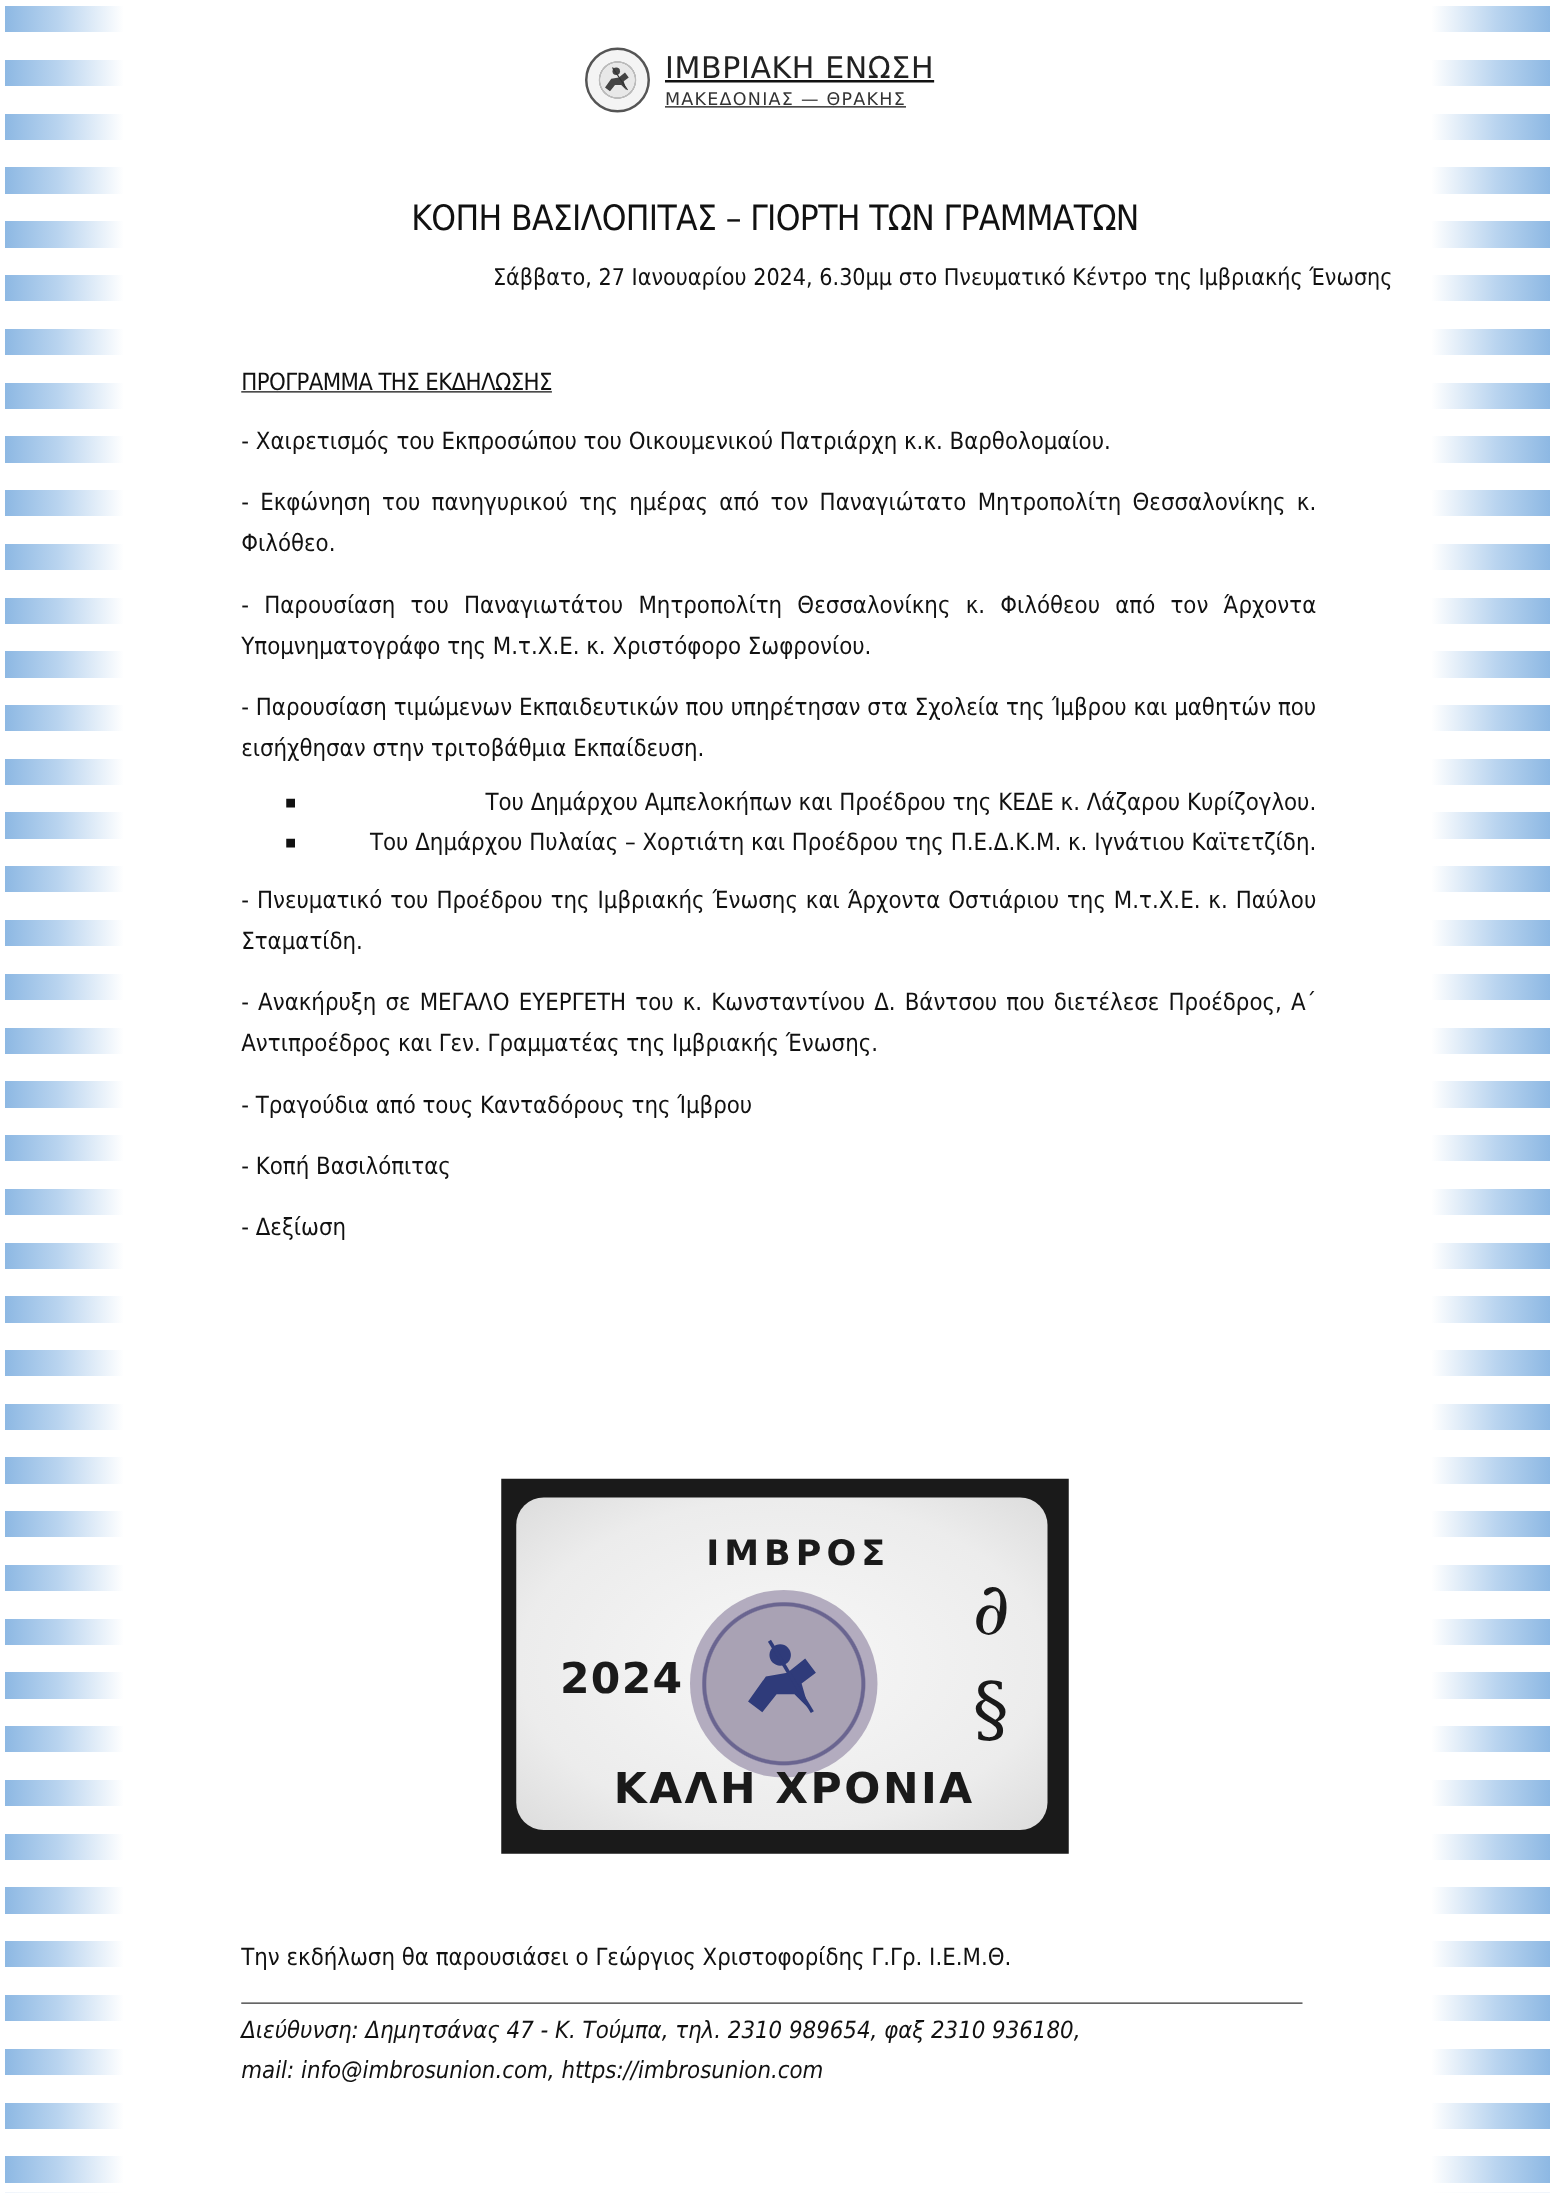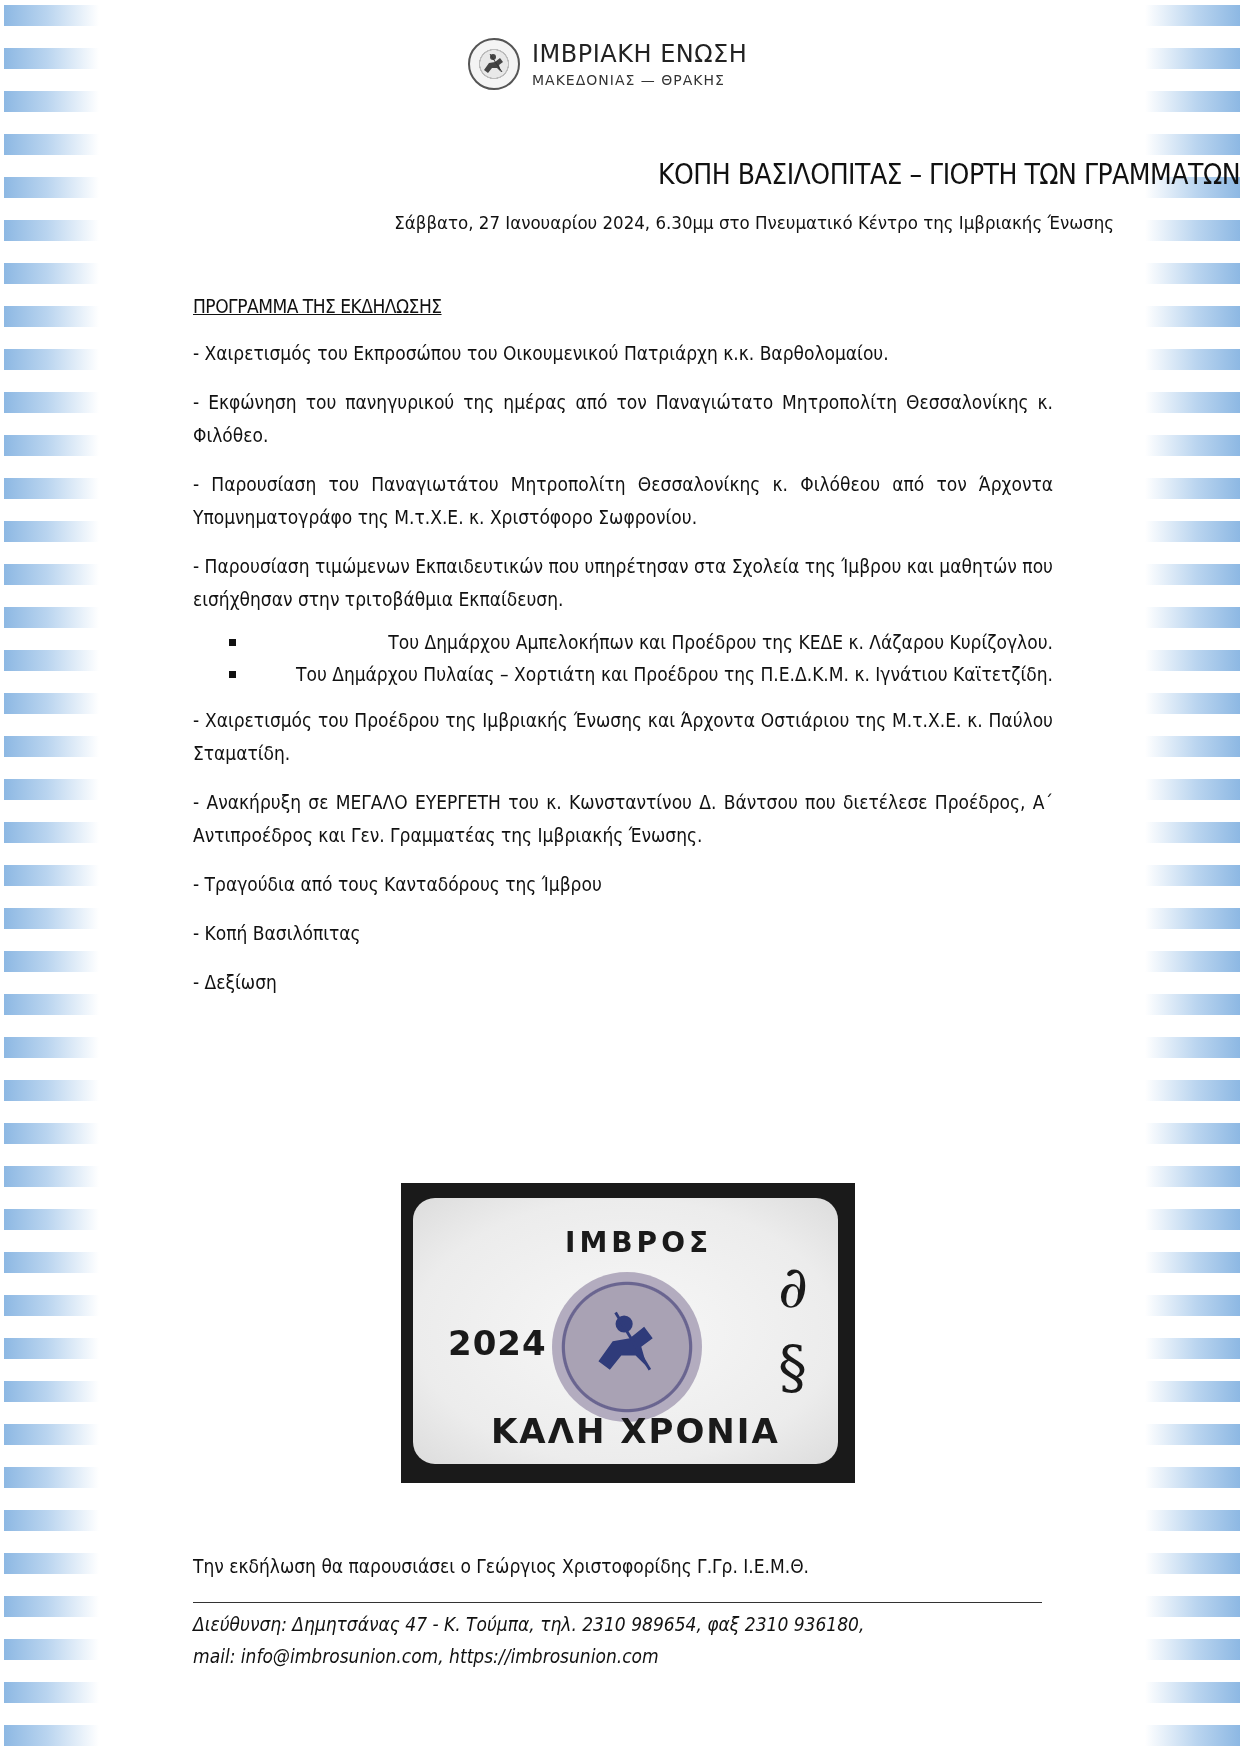--- a/index.html
+++ b/index.html
@@ -32,26 +32,26 @@
   .header {
     position: absolute; top: 34px; left: 468px; height: 60px;
     display: flex; align-items: center;
   }
   .seal {
     width: 52px; height: 52px; border-radius: 50%;
     border: 2px solid #555; position: relative; box-sizing: border-box;
     background: radial-gradient(circle, #e8e8e8 0 40%, #bbb 41% 44%, #f4f4f4 45% 100%);
   }
   .seal svg { position: absolute; left: 10px; top: 10px; }
-  .org-text { margin-left: 12px; }
+  .org-text { margin-left: 12px; text-decoration: underline; }
   .org-name { font-family: "DejaVu Sans", sans-serif; font-size: 24px; letter-spacing: 0.5px; color: #222; line-height: 28px; }
   .org-sub { font-family: "DejaVu Sans", sans-serif; font-size: 14px; letter-spacing: 1px; color: #333; margin-top: 4px; }
 
   .title {
-    position: absolute; top: 158px; left: 0; width: 1240px; text-align: right;
+    position: absolute; top: 158px; left: 0; width: 1240px; text-align: center;
     font-size: 28px; letter-spacing: -0.5px;
   }
   .subtitle {
     position: absolute; top: 212px; left: 0; width: 1114px; text-align: right;
     font-size: 18.5px;
   }
 
   .content {
     position: absolute; top: 290px; left: 193px; width: 860px;
     font-size: 19px; line-height: 33px;
@@ -122,21 +122,21 @@
 <div class="content">
   <div class="section-heading">ΠΡΟΓΡΑΜΜΑ ΤΗΣ ΕΚΔΗΛΩΣΗΣ</div>
   <div class="item">-  Χαιρετισμός του Εκπροσώπου του Οικουμενικού Πατριάρχη κ.κ. Βαρθολομαίου.</div>
   <div class="item">-   Εκφώνηση του πανηγυρικού της ημέρας από τον  Παναγιώτατο Μητροπολίτη Θεσσαλονίκης κ. Φιλόθεο.</div>
   <div class="item">-   Παρουσίαση του Παναγιωτάτου Μητροπολίτη Θεσσαλονίκης κ. Φιλόθεου από τον Άρχοντα Υπομνηματογράφο της Μ.τ.Χ.Ε. κ. Χριστόφορο Σωφρονίου.</div>
   <div class="item">-  Παρουσίαση τιμώμενων Εκπαιδευτικών που υπηρέτησαν στα Σχολεία της Ίμβρου και μαθητών που εισήχθησαν στην τριτοβάθμια Εκπαίδευση.</div>
   <ul class="subitems">
     <li>Του Δημάρχου Αμπελοκήπων και Προέδρου της ΚΕΔΕ κ. Λάζαρου Κυρίζογλου.</li>
     <li>Του Δημάρχου Πυλαίας – Χορτιάτη και Προέδρου της  Π.Ε.Δ.Κ.Μ. κ. Ιγνάτιου Καϊτετζίδη.</li>
   </ul>
-  <div class="item">- Χαιρετισμός του Προέδρου της Ιμβριακής Ένωσης και Άρχοντα Οστιάριου της Μ.τ.Χ.Ε. κ. Παύλου Σταματίδη.</div>
+  <div class="item">- Πνευματικό του Προέδρου της Ιμβριακής Ένωσης και Άρχοντα Οστιάριου της Μ.τ.Χ.Ε. κ. Παύλου Σταματίδη.</div>
   <div class="item">- Ανακήρυξη σε ΜΕΓΑΛΟ ΕΥΕΡΓΕΤΗ του κ. Κωνσταντίνου Δ. Βάντσου που διετέλεσε Προέδρος, Α΄ Αντιπροέδρος και Γεν. Γραμματέας της Ιμβριακής Ένωσης.</div>
   <div class="item">-  Τραγούδια από τους Κανταδόρους της Ίμβρου</div>
   <div class="item">-  Κοπή Βασιλόπιτας</div>
   <div class="item">-  Δεξίωση</div>
 </div>
 
 <div class="cake">
   <div class="cake-top">
     <div class="cake-word cake-imbros">ΙΜΒΡΟΣ</div>
     <div class="cake-word cake-year">2024</div>

